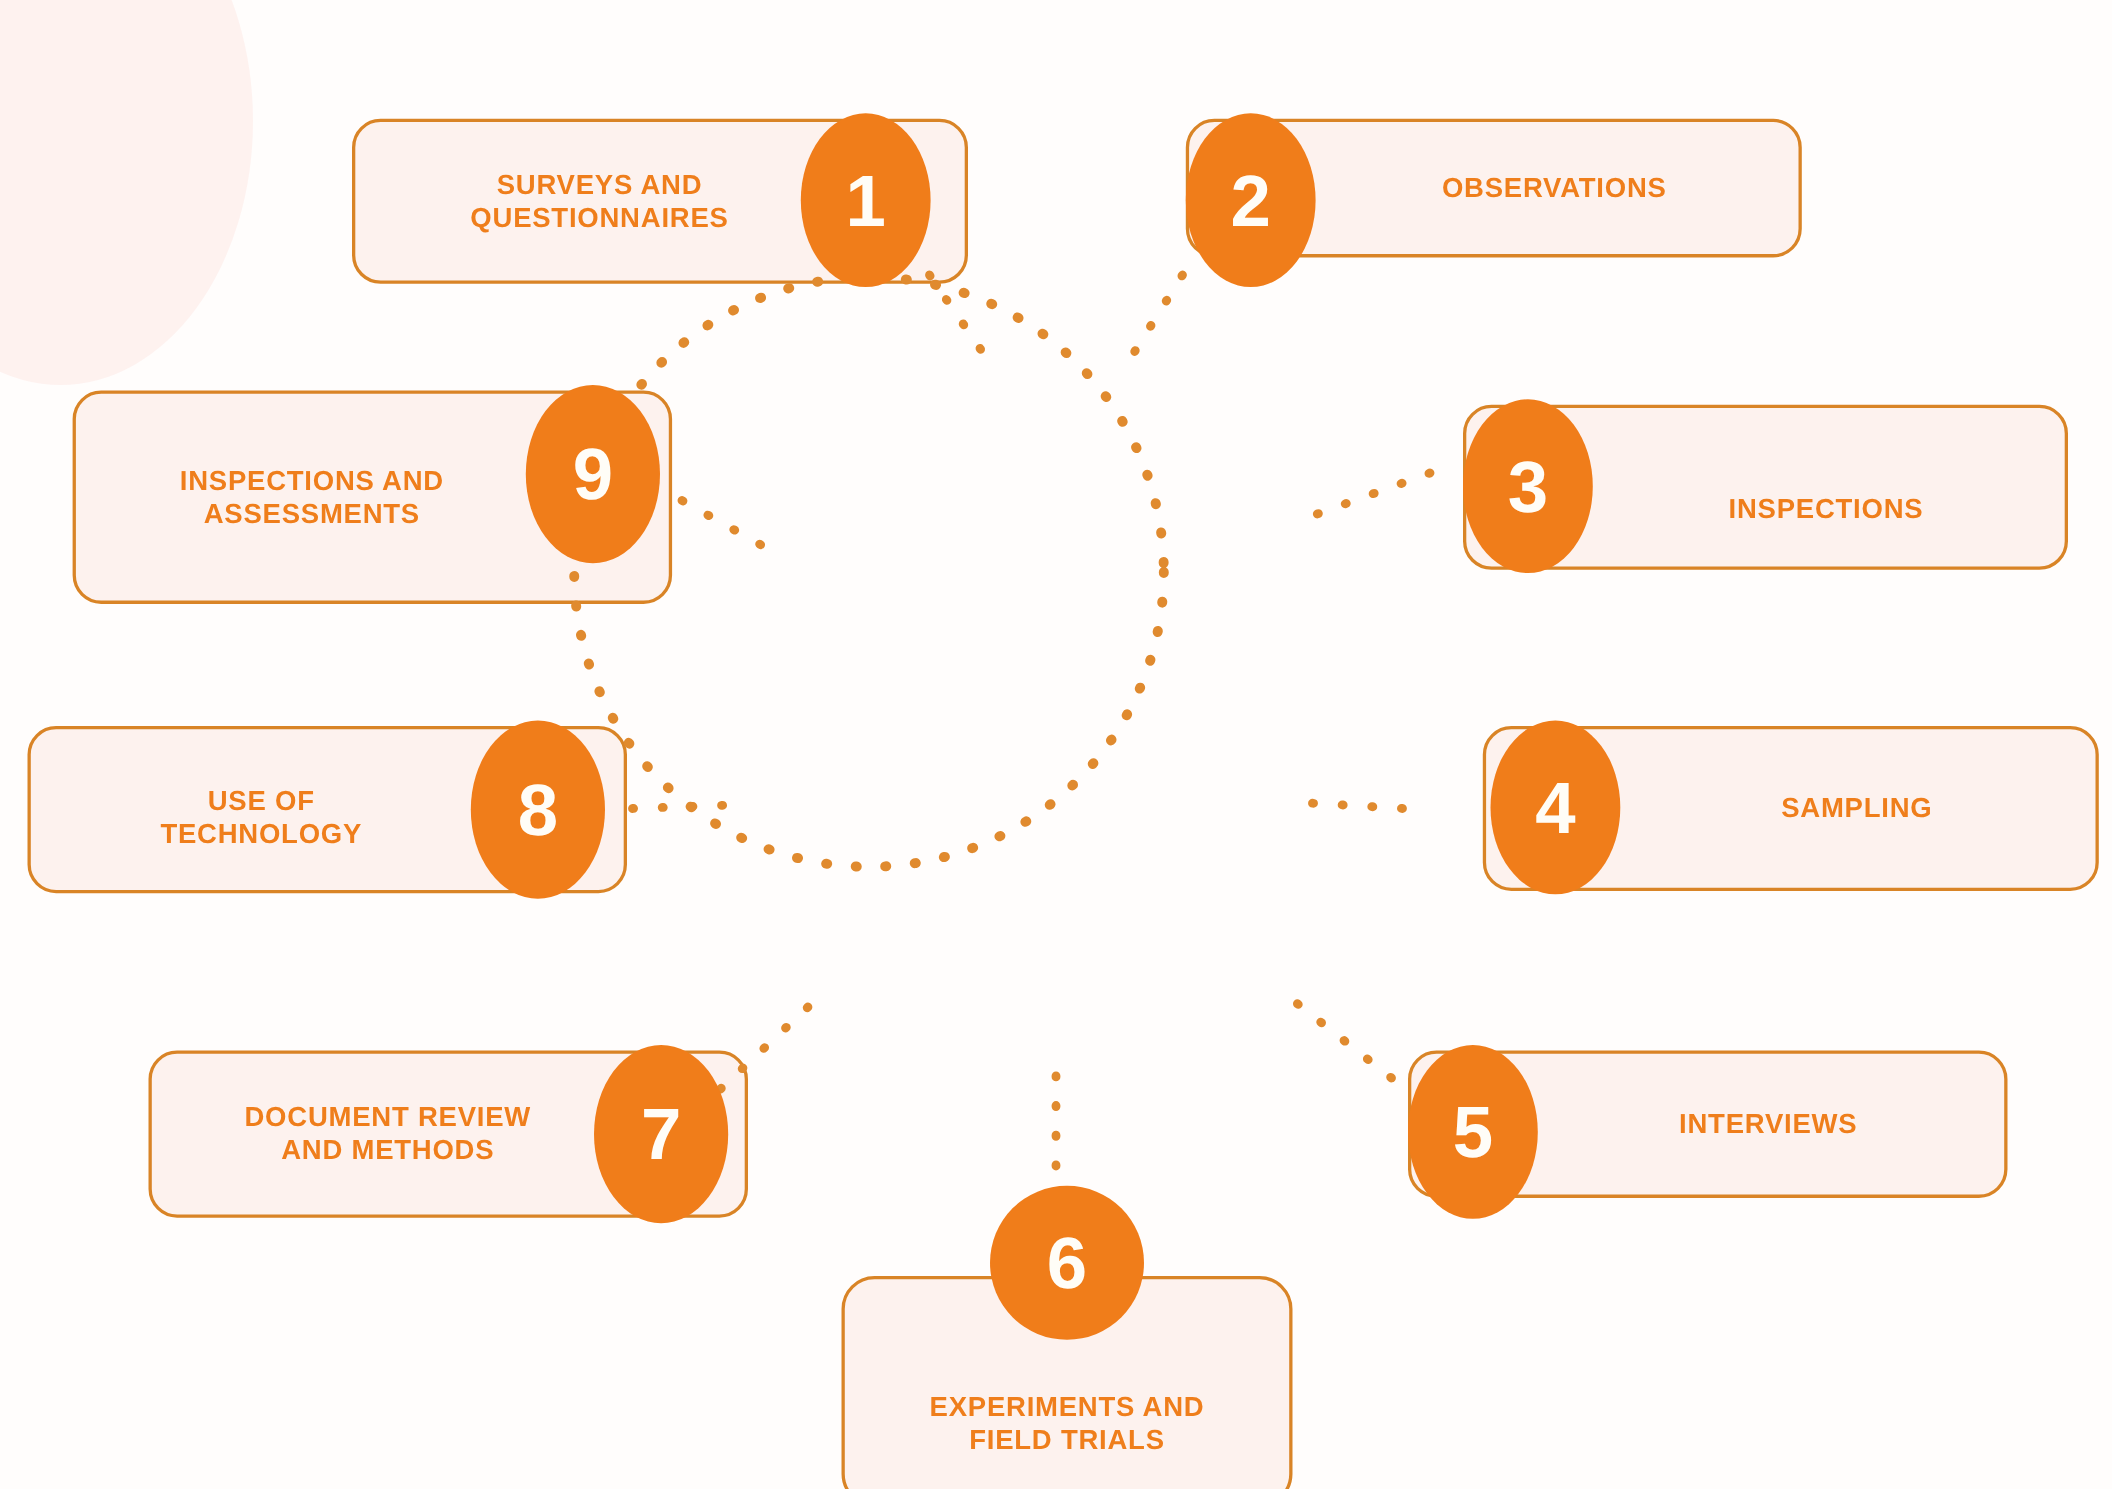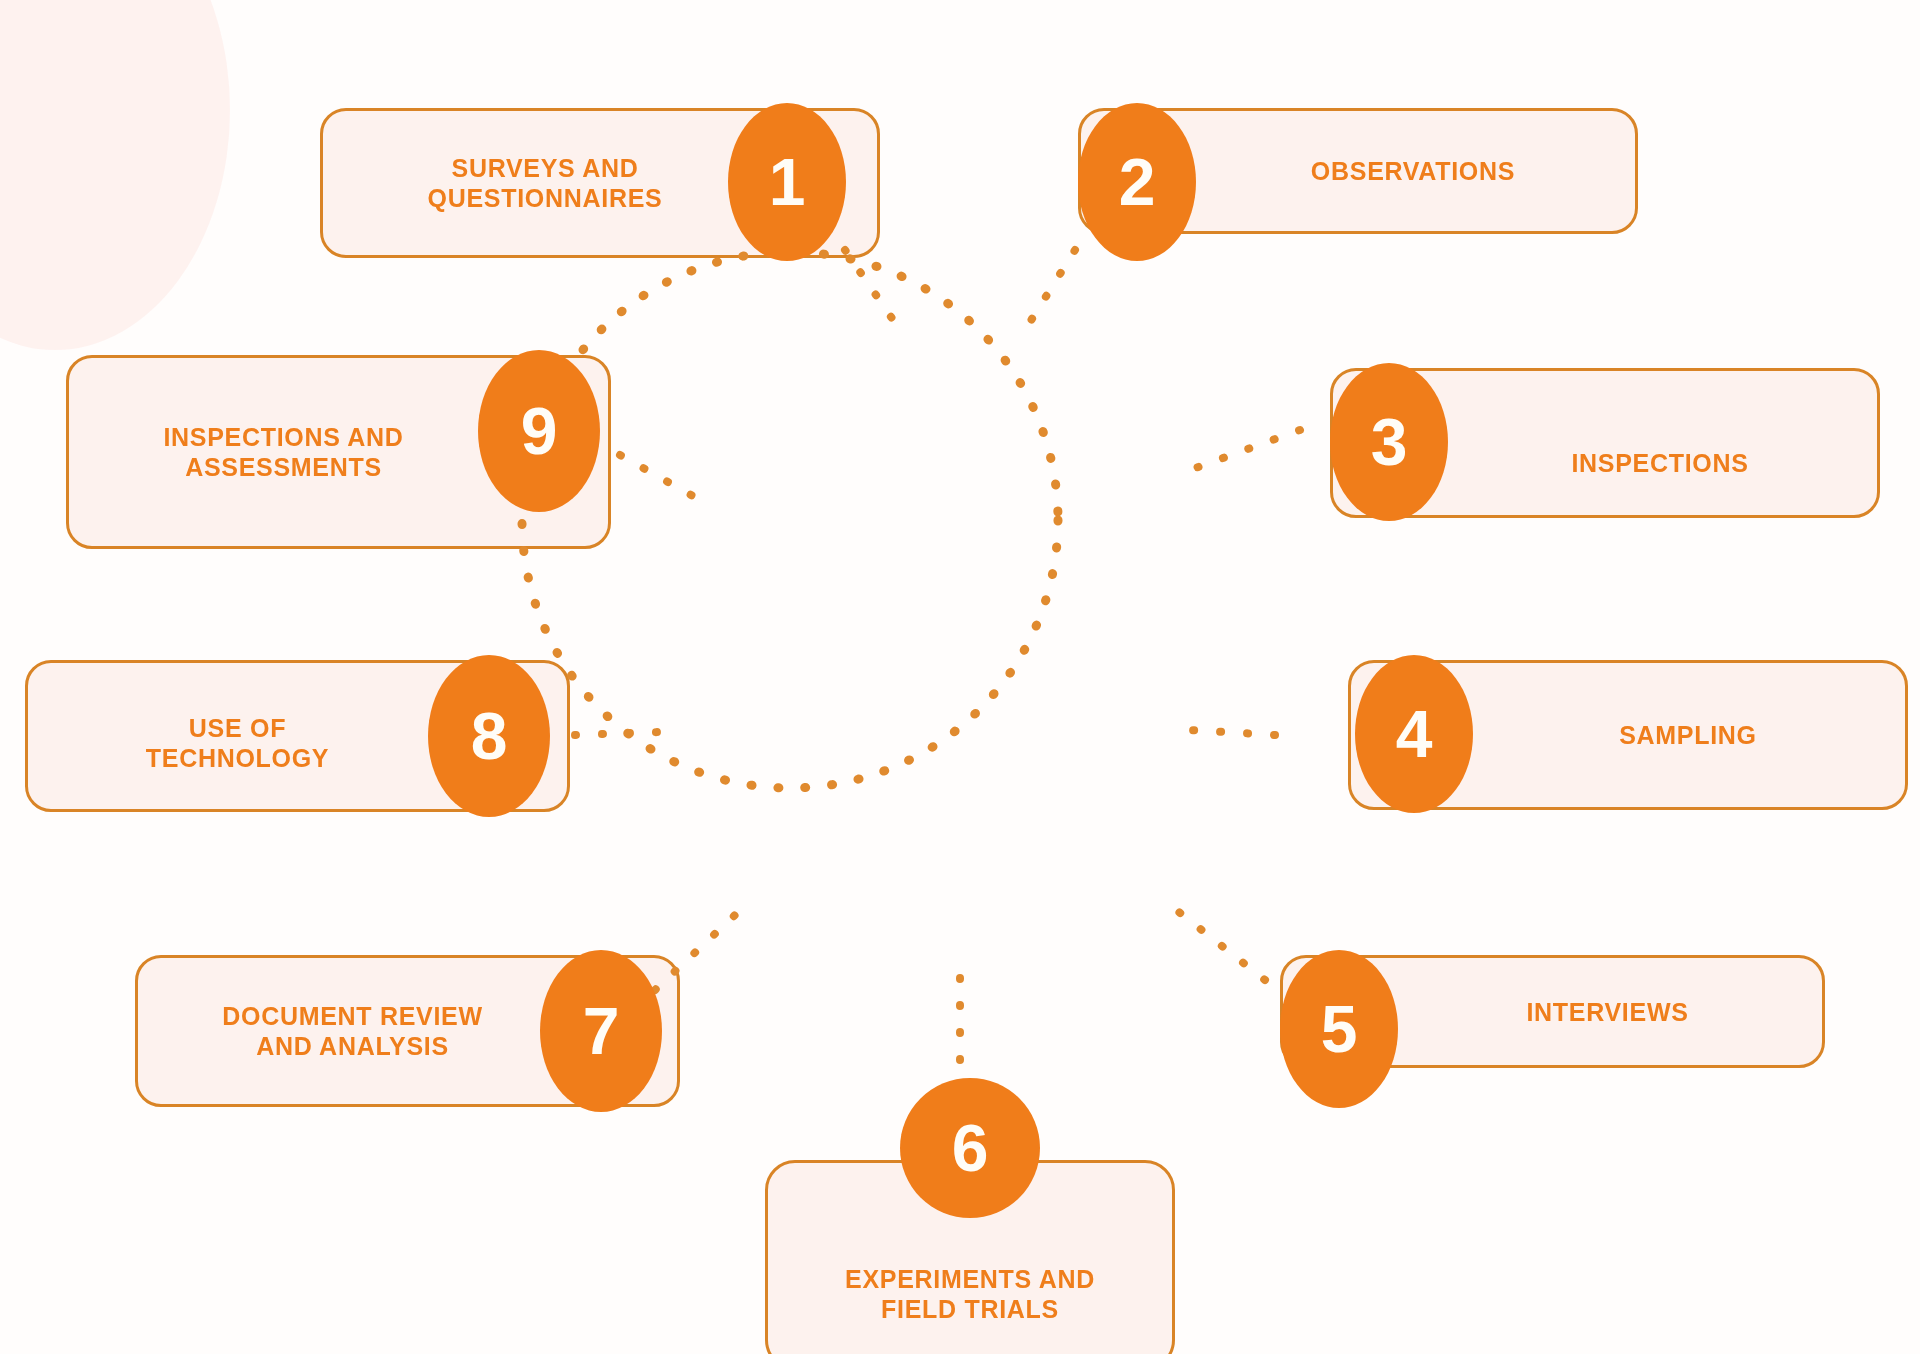--- a/index.html
+++ b/index.html
@@ -175,38 +175,38 @@
     <span>3</span>
   </div>
 
   <div class="card" style="left:1348px; top:660px; width:560px; height:150px;">
     <div class="card-label" style="padding-left:130px;">SAMPLING</div>
   </div>
   <div class="num" style="left:1355px; top:655px; width:118px; height:158px; border-radius:50%;">
     <span>4</span>
   </div>
 
-  <div class="card" style="left:1280px; top:955px; width:545px; height:113px;">
+  <div class="card" style="left:1280px; top:955px; width:545px; height:134px;">
     <div class="card-label" style="padding-left:120px;">INTERVIEWS</div>
   </div>
   <div class="num" style="left:1280px; top:950px; width:118px; height:158px; border-radius:50%;">
     <span>5</span>
   </div>
 
   <div class="card tall" style="left:765px; top:1160px; width:410px; height:210px;">
     <div class="card-label" style="padding-top:58px;">EXPERIMENTS AND
 FIELD TRIALS</div>
   </div>
   <div class="num" style="left:900px; top:1078px; width:140px; height:140px;">
     <span>6</span>
   </div>
 
   <div class="card" style="left:135px; top:955px; width:545px; height:152px;">
     <div class="card-label" style="padding-right:120px;">DOCUMENT REVIEW
-AND ANALYSIS</div>
+AND METHODS</div>
   </div>
   <div class="num" style="left:540px; top:950px; width:122px; height:162px; border-radius:50%;">
     <span>7</span>
   </div>
 
   <div class="card" style="left:25px; top:660px; width:545px; height:152px;">
     <div class="card-label" style="padding-right:130px;margin-top:13px;">USE OF
 TECHNOLOGY</div>
   </div>
   <div class="num" style="left:428px; top:655px; width:122px; height:162px; border-radius:50%;">

